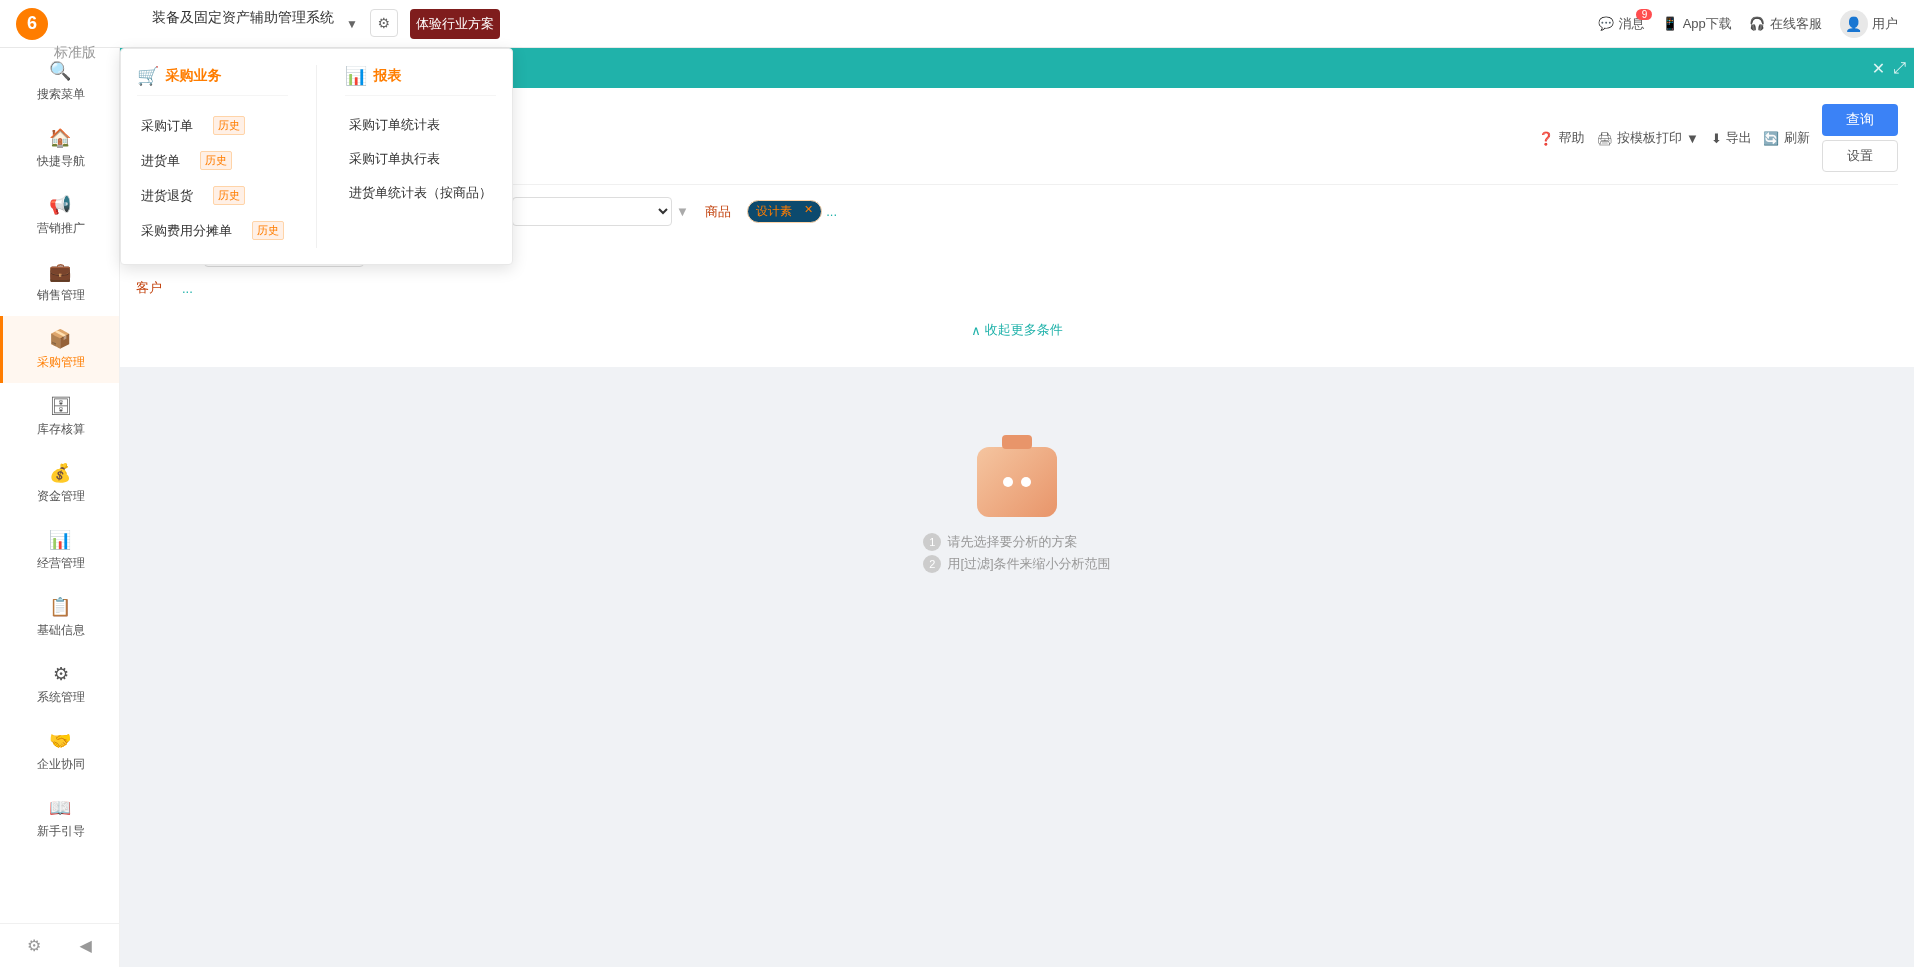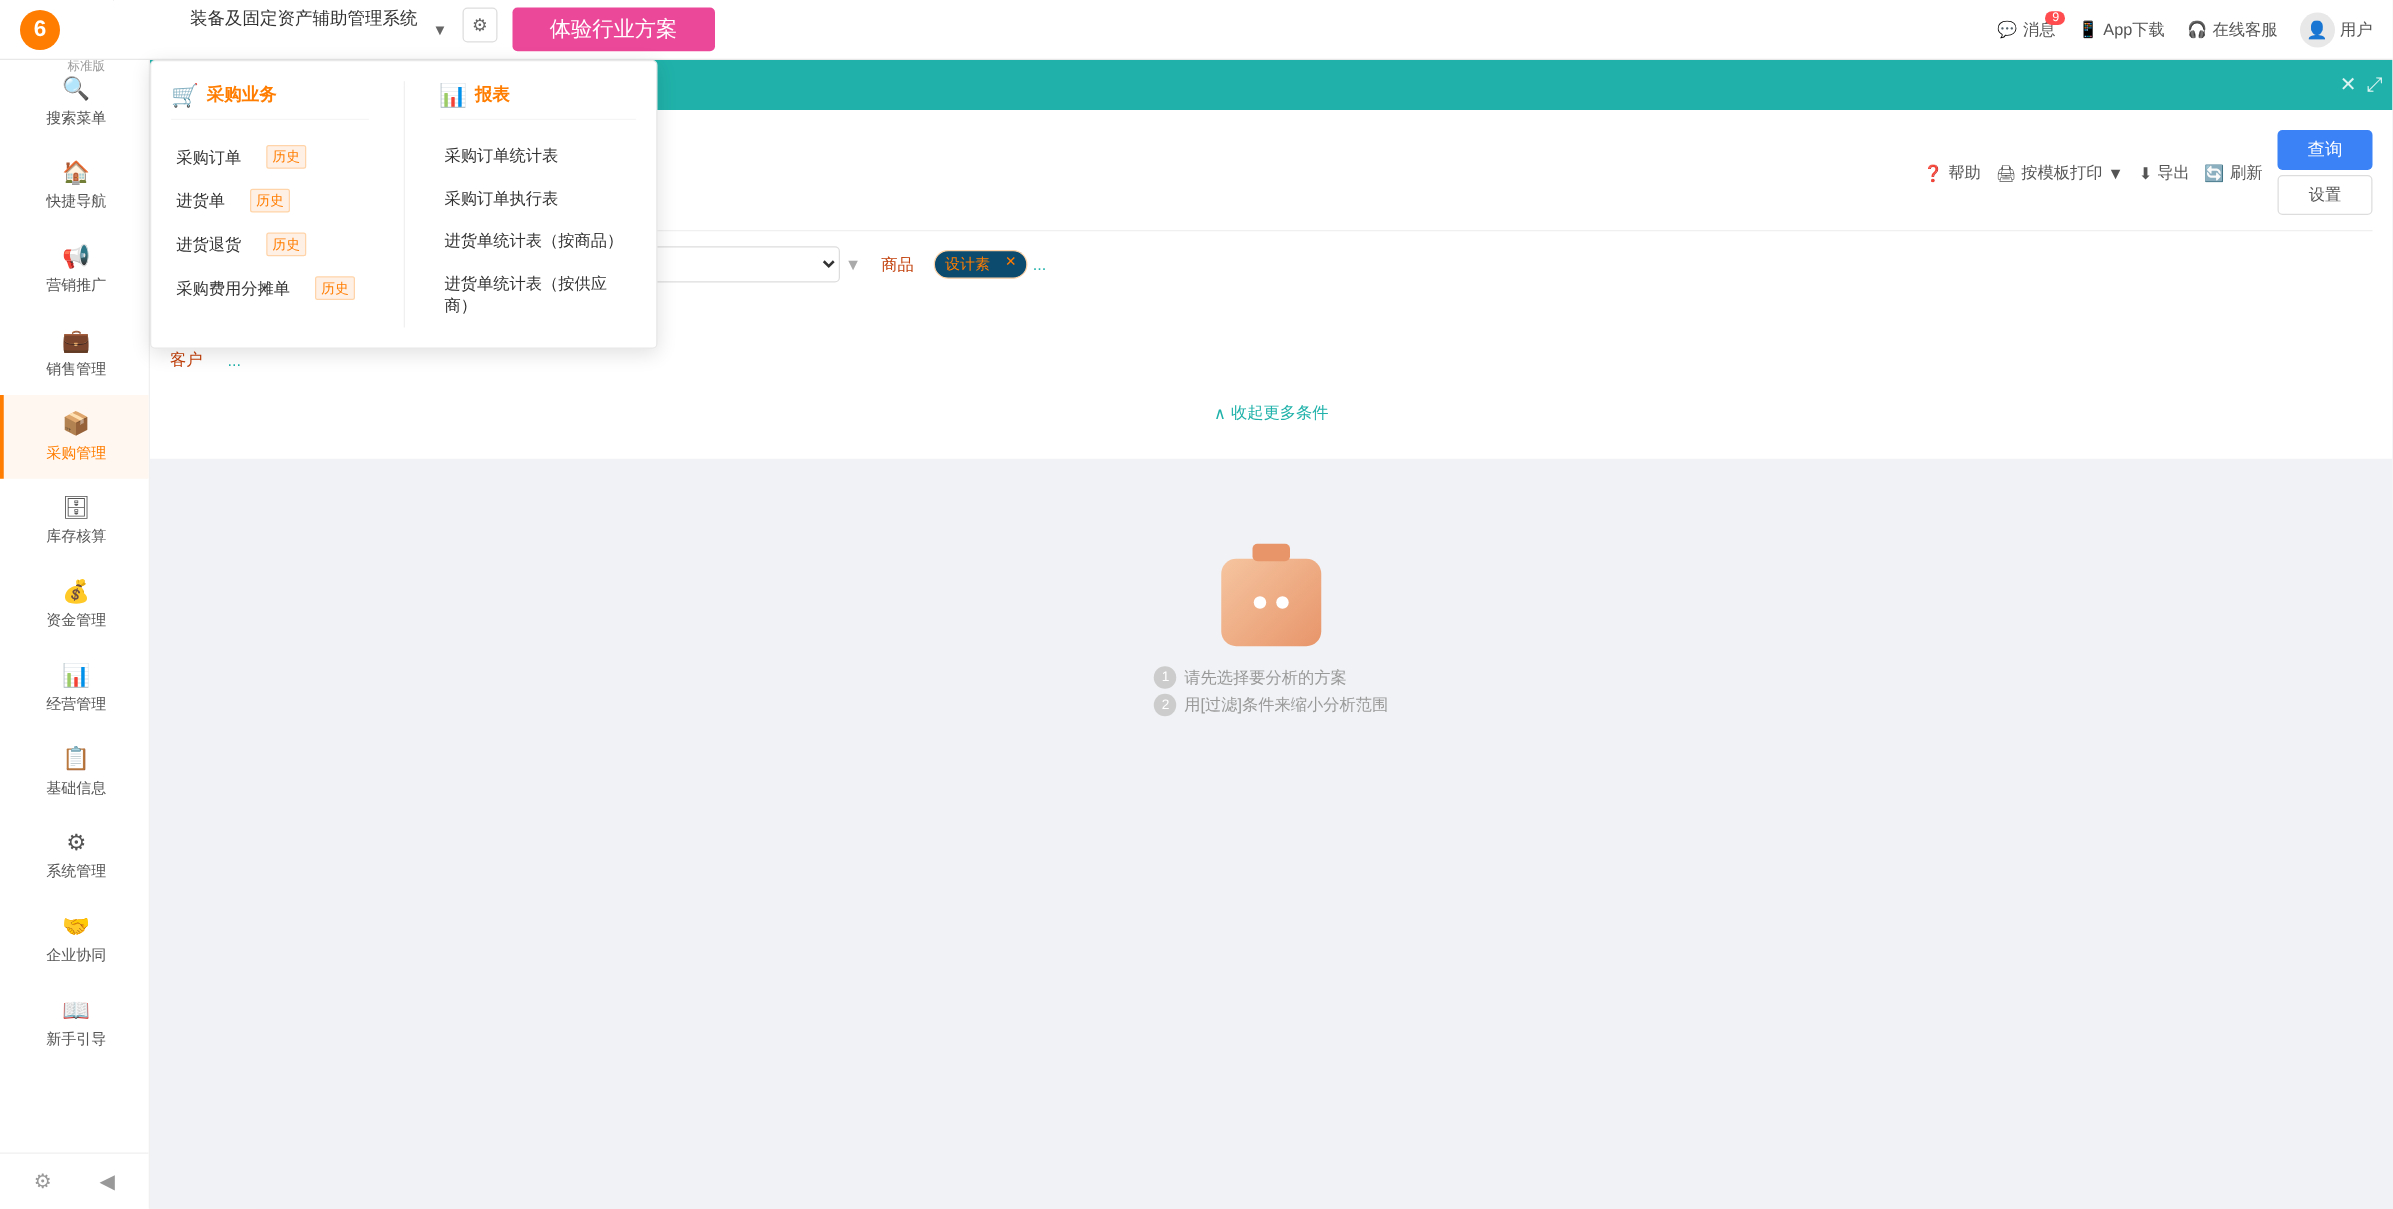--- a/index.html
+++ b/index.html
@@ -24,21 +24,21 @@
       gap: 6px;
     }
     .logo-icon {
       width: 32px; height: 32px;
       background: #ff7d00;
       border-radius: 50%;
       display: flex; align-items: center; justify-content: center;
       color: #fff; font-size: 18px; font-weight: bold;
     }
     .logo-text { font-size: 12px; color: #333; line-height: 1.3; }
-    .logo-sub { font-size: 10px; color: #999; margin-top: 44px; }
+    .logo-sub { font-size: 14px; color: #999; margin-top: 44px; }
     .header-center {
       flex: 1;
       display: flex;
       gap: 12px;
       padding-left: 16px;
     }
     .system-name {
       font-size: 14px;
       color: #333;
     }
@@ -47,26 +47,26 @@
       color: #666; font-size: 12px;
     }
     .header-gear {
       width: 28px; height: 28px;
       border: 1px solid #ddd;
       border-radius: 4px;
       display: flex; align-items: center; justify-content: center;
       cursor: pointer; color: #666; font-size: 14px;
     }
     .industry-btn {
-      background: #ec4899;
+      background: #7f1d1d;
       color: #fff;
       border: none;
       border-radius: 4px;
-      padding: 6px 30px;
-      font-size: 17px;
+      padding: 6px 6px;
+      font-size: 13px;
       cursor: pointer;
     }
     .header-right {
       display: flex;
       align-items: center;
       gap: 18px;
       margin-left: auto;
     }
     .header-action {
       display: flex; align-items: center; gap: 4px;
@@ -622,17 +622,14 @@
     </div>
     <div class="dropdown-item">
       <span>采购订单统计表</span>
     </div>
     <div class="dropdown-item">
       <span>采购订单执行表</span>
     </div>
     <div class="dropdown-item">
       <span>进货单统计表（按商品）</span>
     </div>
-    <div class="dropdown-item">
-      <span>进货单统计表（按供应商）</span>
-    </div>
   </div>
 </div>
 
 </body></html>

